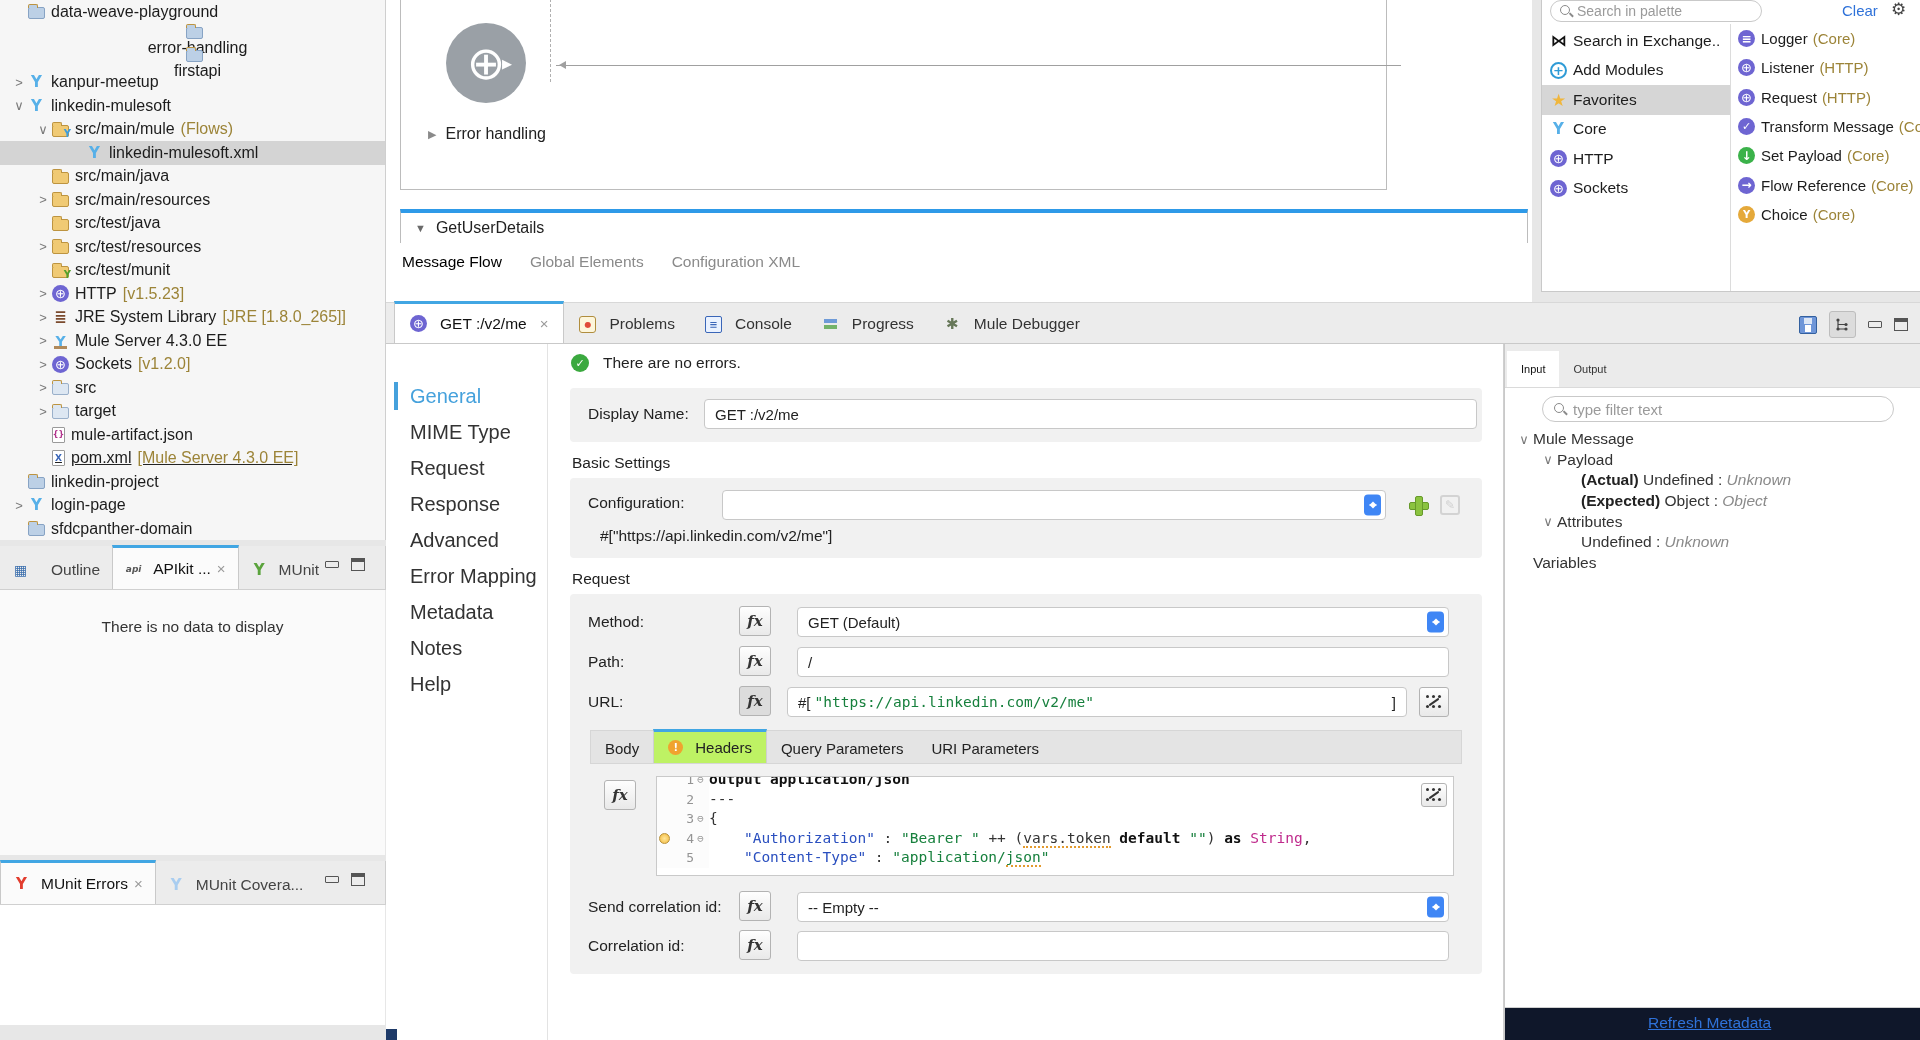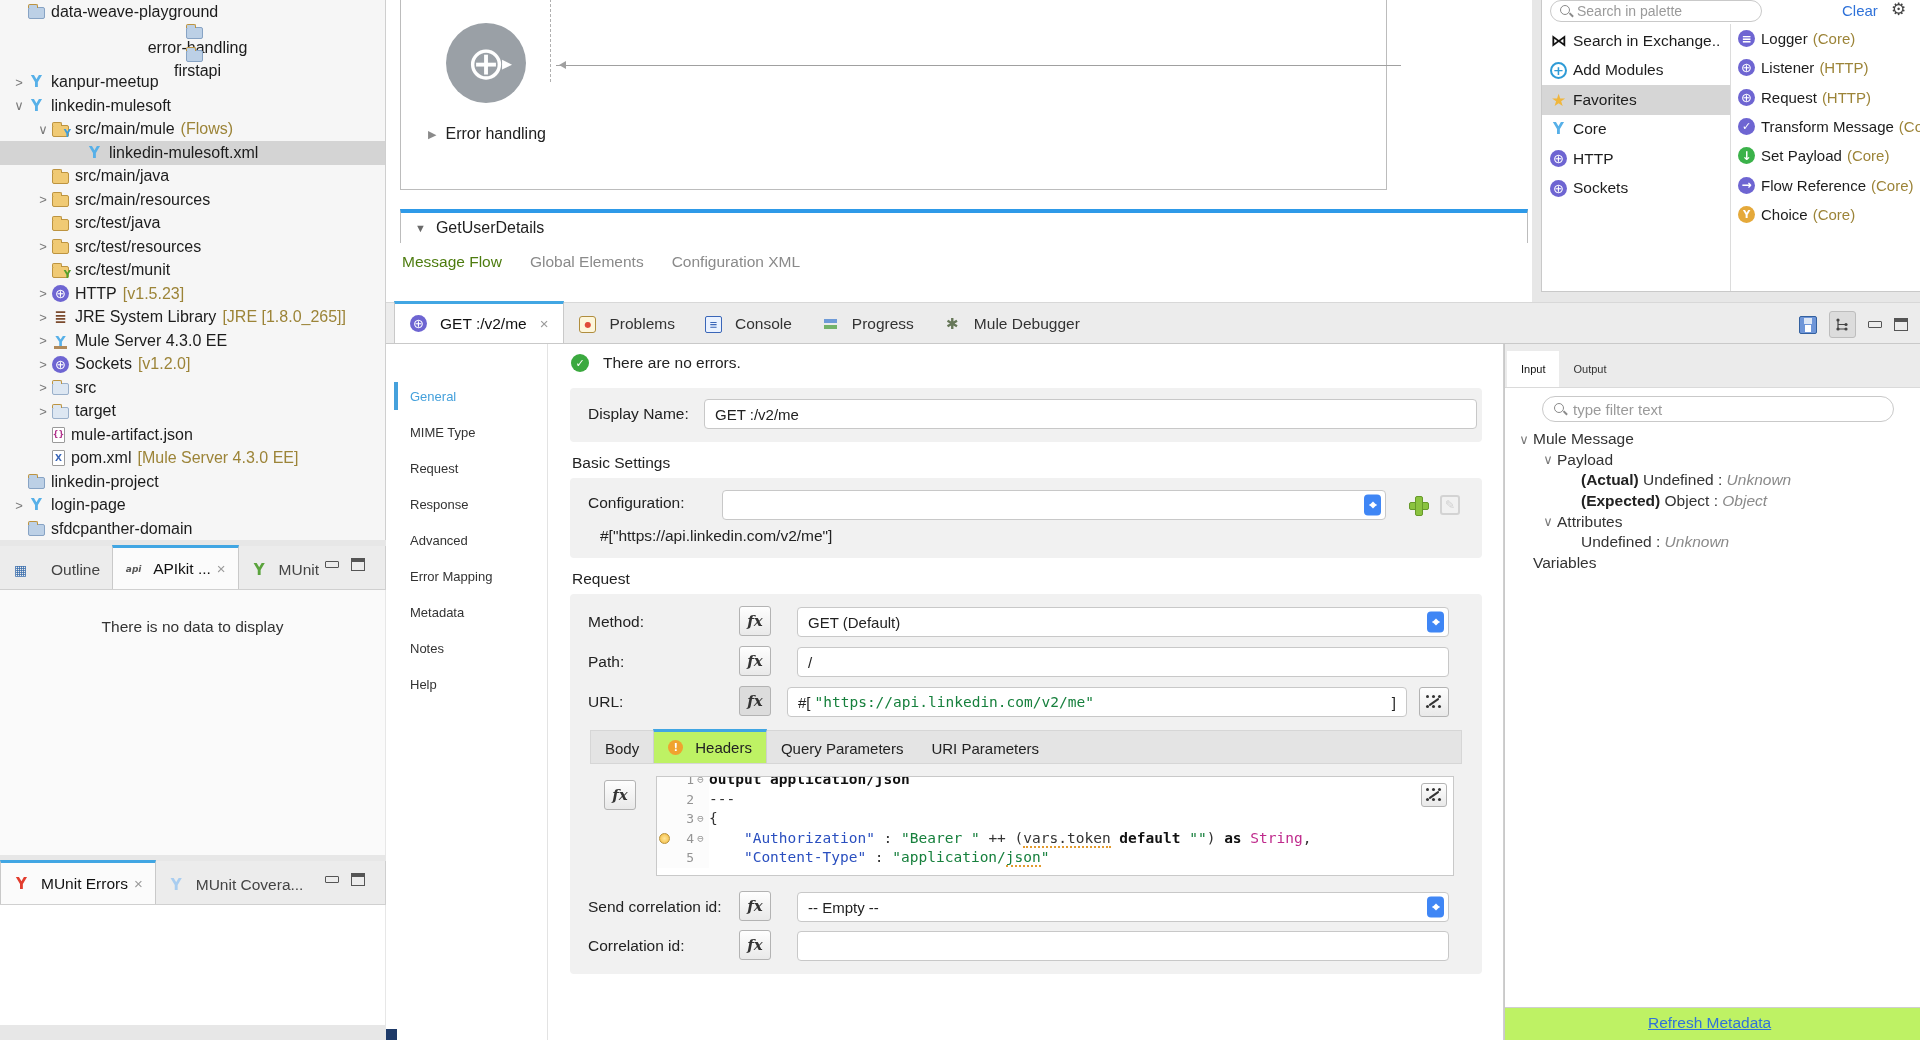--- a/index.html
+++ b/index.html
@@ -86,37 +86,37 @@
   .gnode::after{content:"▶";position:absolute;right:14px;top:33px;font-size:13px;color:#fff}
   .vdash{left:149px;top:0;height:123px;border-left:1px dashed #b0b0b0}
   .aline{left:155px;top:106px;width:845px;height:1px;background:#a0a0a0}
   .aline::before{content:"";position:absolute;left:-1px;top:-4px;border:4px solid transparent;border-right:7px solid #a0a0a0}
   #ehrow{left:27px;top:166px;display:flex;align-items:center;gap:9px;font-size:16px;color:#222}
   .tri-r{color:#8a8a8a;font-size:11px}
   #flow2{left:14px;top:209px;width:1128px;height:34px;background:#fff;border:1px solid #bcbcbc;border-top:4px solid #2e9ae8;border-bottom:none;display:flex;align-items:center;padding-left:14px;gap:10px;font-size:16px;color:#222}
   .tri-d{color:#6a6a6a;font-size:11px}
   #etabs{left:16px;top:253px;display:flex}
   .etab{font-size:15.5px;color:#8a8a8a;margin-right:28px}
-  .etab.on{color:#4d7c0f}
+  .etab.on{color:#000000}
 
   
   #viewtabs{left:386px;top:302px;width:1534px;height:42px;background:#ececec;border-bottom:1px solid #c9c9c9;border-top:1px solid #d8d8d8;display:flex;align-items:flex-end;padding-left:8px}
   .vtab{display:inline-flex;align-items:center;gap:7px;height:38px;padding:0 15px;font-size:15.5px;color:#333;white-space:nowrap}
   .vtab.active{background:#fff;border-top:3px solid #41a6e3;border-left:1px solid #c9c9c9;border-right:1px solid #c9c9c9;height:42px;color:#111}
   .flop{width:18px;height:18px;background:#6f96d8;border:1px solid #33609f;border-radius:2px;position:relative}
   .flop::before{content:"";position:absolute;left:4px;top:1px;right:4px;height:6px;background:#dce6f5}
   .flop::after{content:"";position:absolute;left:5px;bottom:1px;right:5px;height:7px;background:#fff}
   .treebtn{width:27px;height:27px;background:#dcdcdc;border:1px solid #bdbdbd;border-radius:3px;display:flex;align-items:center;justify-content:center}
 
   
   #props{left:386px;top:344px;width:1118px;height:696px;background:#fff;border-right:1px solid #cfcfcf;overflow:hidden}
   #props .vsep{left:161px;top:0;width:1px;height:696px;background:#e3e3e3}
   #status{left:185px;top:10px;display:flex;align-items:center;gap:8px;font-size:15.5px;color:#222}
   #pnav{left:16px;top:34px;width:140px}
-  .pnav-item{height:36px;display:flex;align-items:center;font-size:13px;color:#333;position:relative;padding-left:8px}
+  .pnav-item{height:36px;display:flex;align-items:center;font-size:20px;color:#333;position:relative;padding-left:8px}
   .pnav-item.active{color:#45a1dc}
   .pnav-item.active::before{content:"";position:absolute;left:-8px;top:4px;bottom:4px;width:4px;background:#45a1dc}
   .grp{position:absolute;background:#f1f1f1;border-radius:4px}
   .flabel{position:absolute;font-size:15.5px;color:#222;white-space:nowrap}
   .tf{position:absolute;background:#fff;border:1px solid #c8c8c8;border-radius:4px;font-size:15px;color:#222;display:flex;align-items:center;padding:0 10px}
   input.tf{outline:none}
   .sectitle{position:absolute;font-size:15.5px;color:#222}
   .fx{position:absolute;display:flex;align-items:center;justify-content:center;width:32px;height:30px;border:1px solid #b3b3b3;
       background:linear-gradient(#fefefe,#e9e9e9);border-radius:3px;font-family:"DejaVu Serif",serif;font-style:italic;font-weight:700;font-size:15px;color:#333}
   .fx.pressed{background:#dcdcdc}
@@ -170,21 +170,21 @@
   
   #ds{left:1504px;top:344px;width:416px;height:696px;background:#fff;border-left:1px solid #c9c9c9;overflow:hidden}
   #ds-head{position:absolute;left:0;top:0;width:416px;height:44px;background:#ebebeb;border-bottom:1px solid #dadada;display:flex;align-items:flex-end;padding-left:2px}
   .dtab{padding:0 14px;height:36px;display:flex;align-items:center;font-size:11px;color:#333}
   .dtab.active{background:#fff;color:#111}
   #ds-filter{position:absolute;left:37px;top:52px;width:352px;height:26px;border:1px solid #c9c9c9;border-radius:13px;display:flex;align-items:center;padding:0 10px;gap:6px;background:#fff}
   #ds-filter input{border:none;outline:none;flex:1;font-size:15px;color:#333;background:transparent}
   #ds-filter input::placeholder{color:#9a9a9a}
   #ds-tree{position:absolute;left:0;top:85px;width:416px}
   .drow{height:20.6px;display:flex;align-items:center;font-size:15.5px;color:#222;white-space:pre}
-  #ds-foot{position:absolute;left:0;top:663px;width:416px;height:33px;background:#bef264;border-top:1px solid #cfcfcf}
+  #ds-foot{position:absolute;left:0;top:663px;width:416px;height:33px;background:#0f172a;border-top:1px solid #cfcfcf}
   #ds-link{position:absolute;left:143px;top:6px;color:#2f72d9;text-decoration:underline;font-size:15.5px}
 
   #corner-sq{left:386px;top:1029px;width:11px;height:11px;background:#1e3a68}
 </style>
 </head>
 <body>
 
 <div id="pkg" class="abs">
 
 <div class="trow" style="padding-left: 10px;">
@@ -294,21 +294,21 @@
       <span class="ic" data-icon="folder-light"></span>
       <span class="tlabel">target</span>
 
     </div>
     <div class="trow" style="padding-left: 34px;">
       <span class="chev"></span>
       <span class="ic" data-icon="json"></span>
       <span class="tlabel">mule-artifact.json</span>
 
     </div>
-    <div class="trow" style="padding-left: 34px;">
+    <div class="trow" style="padding-left: 34px; text-decoration: underline;">
       <span class="chev"></span>
       <span class="ic" data-icon="xml"></span>
       <span class="tlabel">pom.xml</span>
       <span class="tdec">[Mule Server 4.3.0 EE]</span>
     </div>
     <div class="trow" style="padding-left: 10px;">
       <span class="chev"></span>
       <span class="ic" data-icon="folder"></span>
       <span class="tlabel">linkedin-project</span>
 

